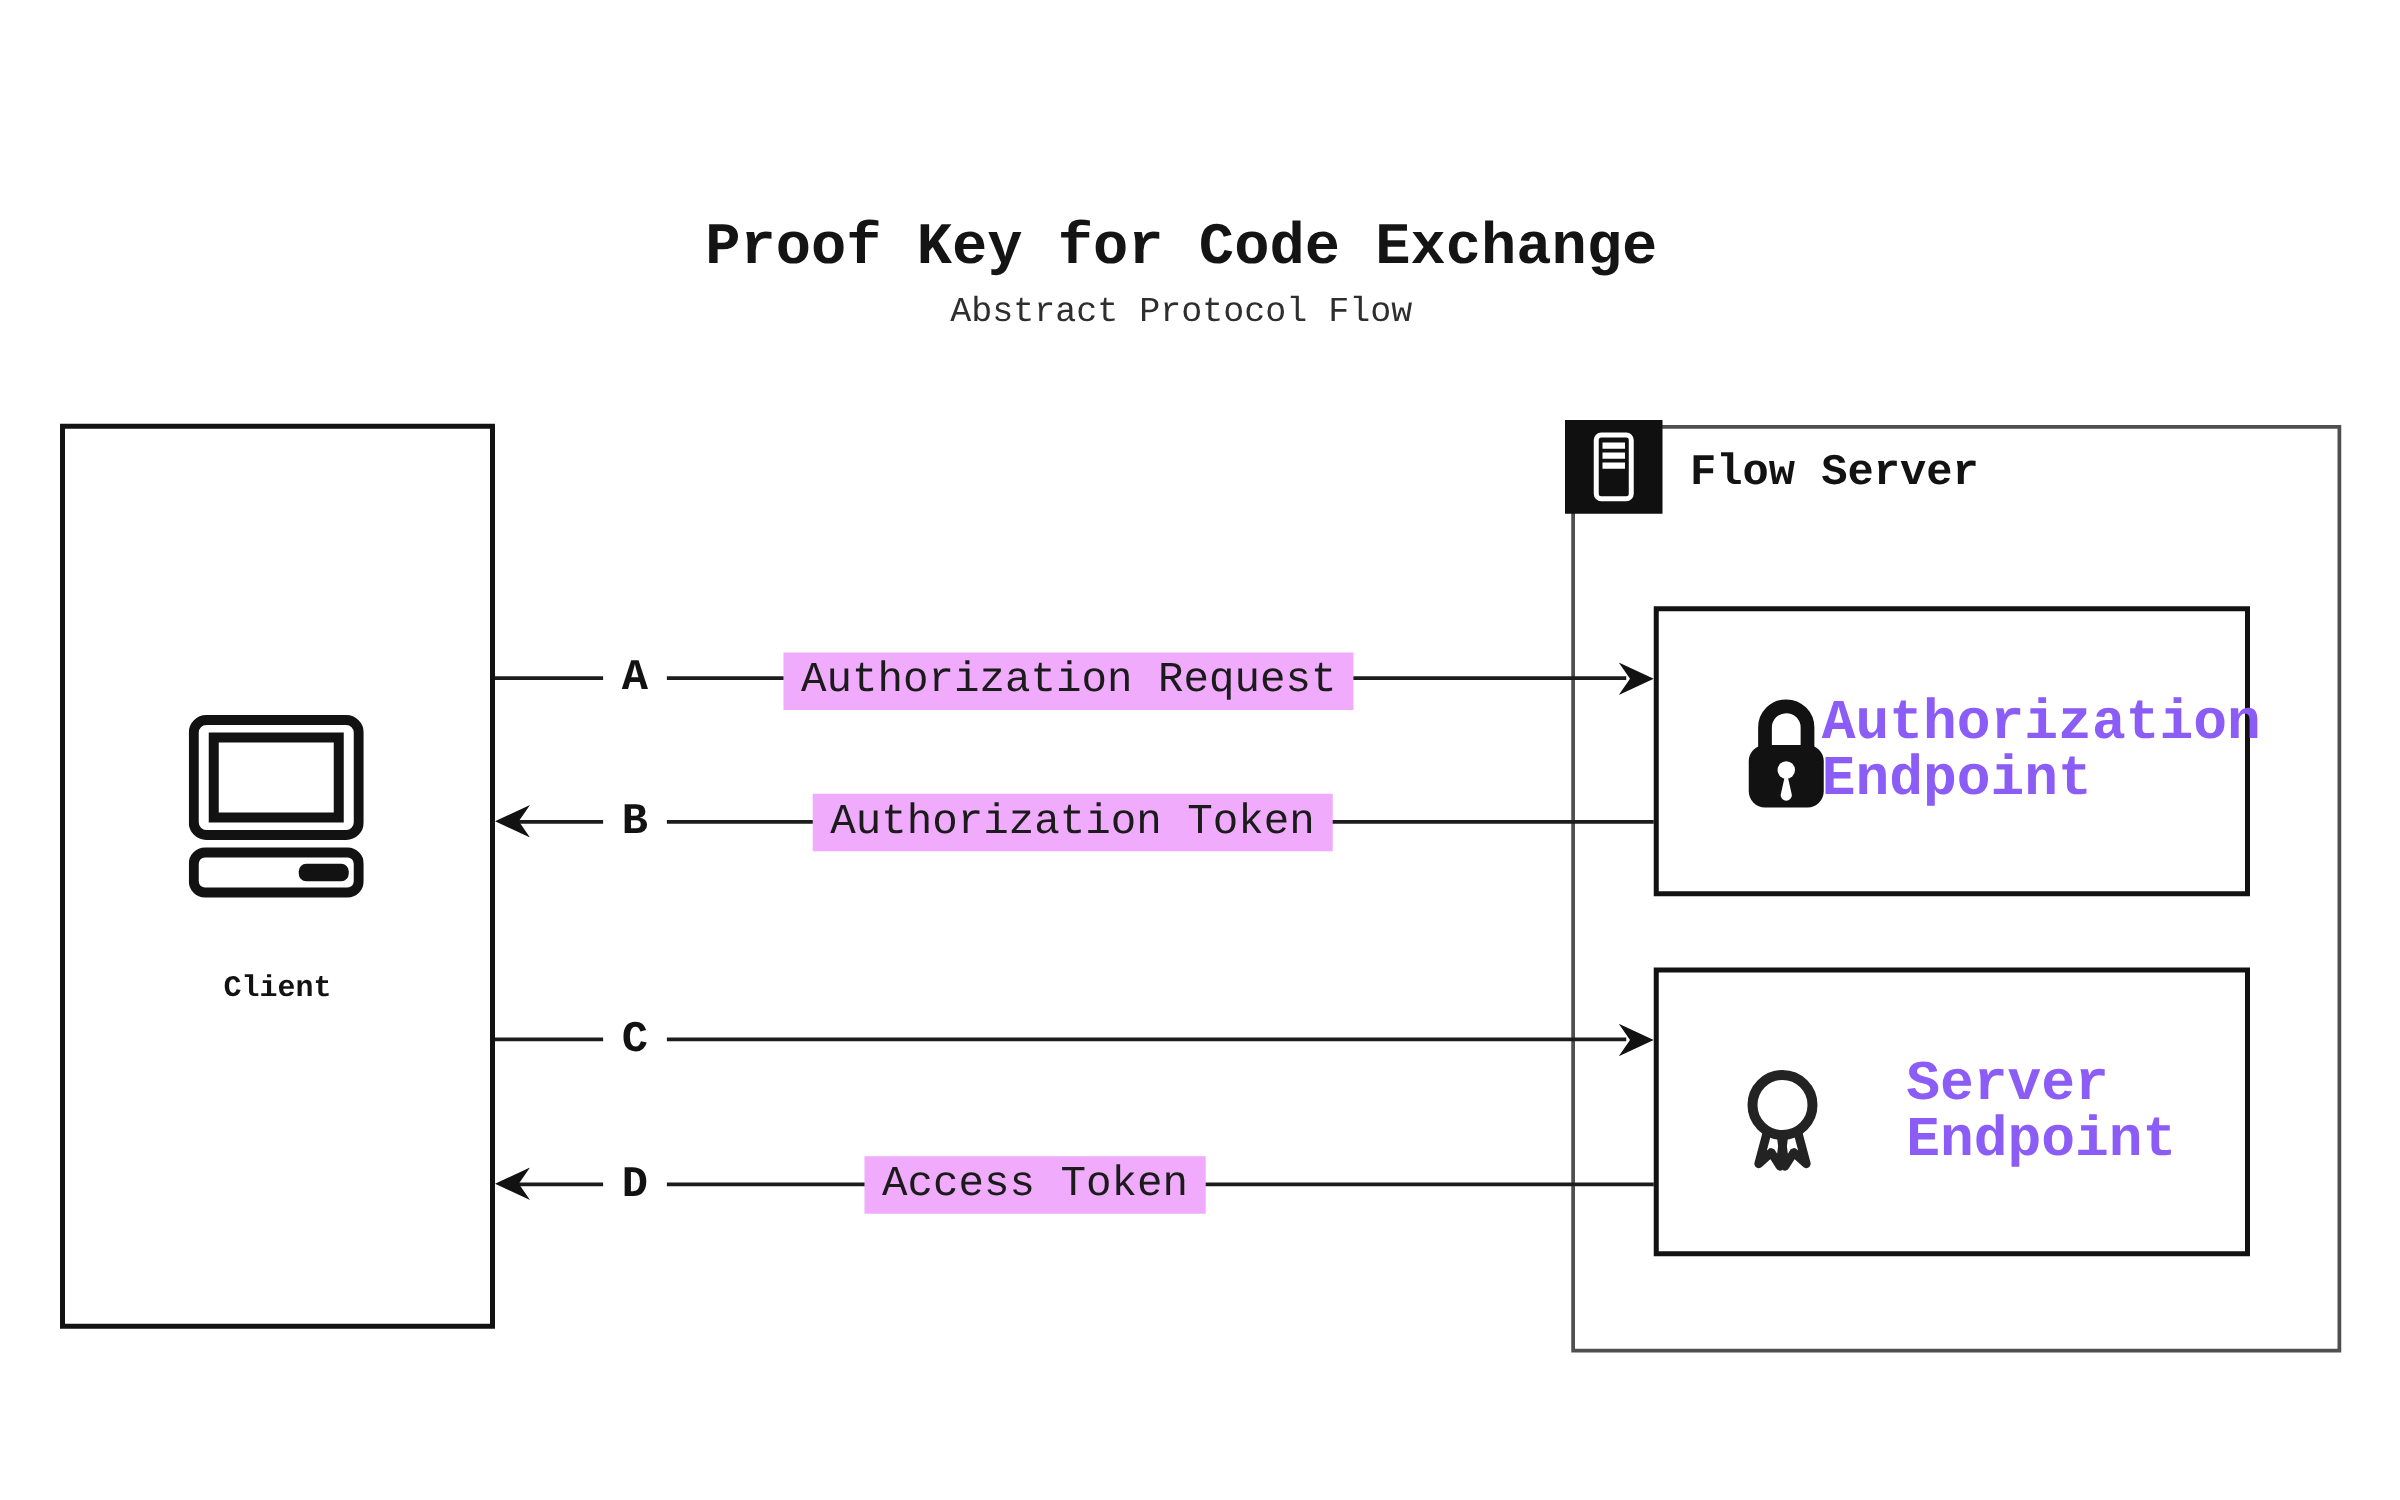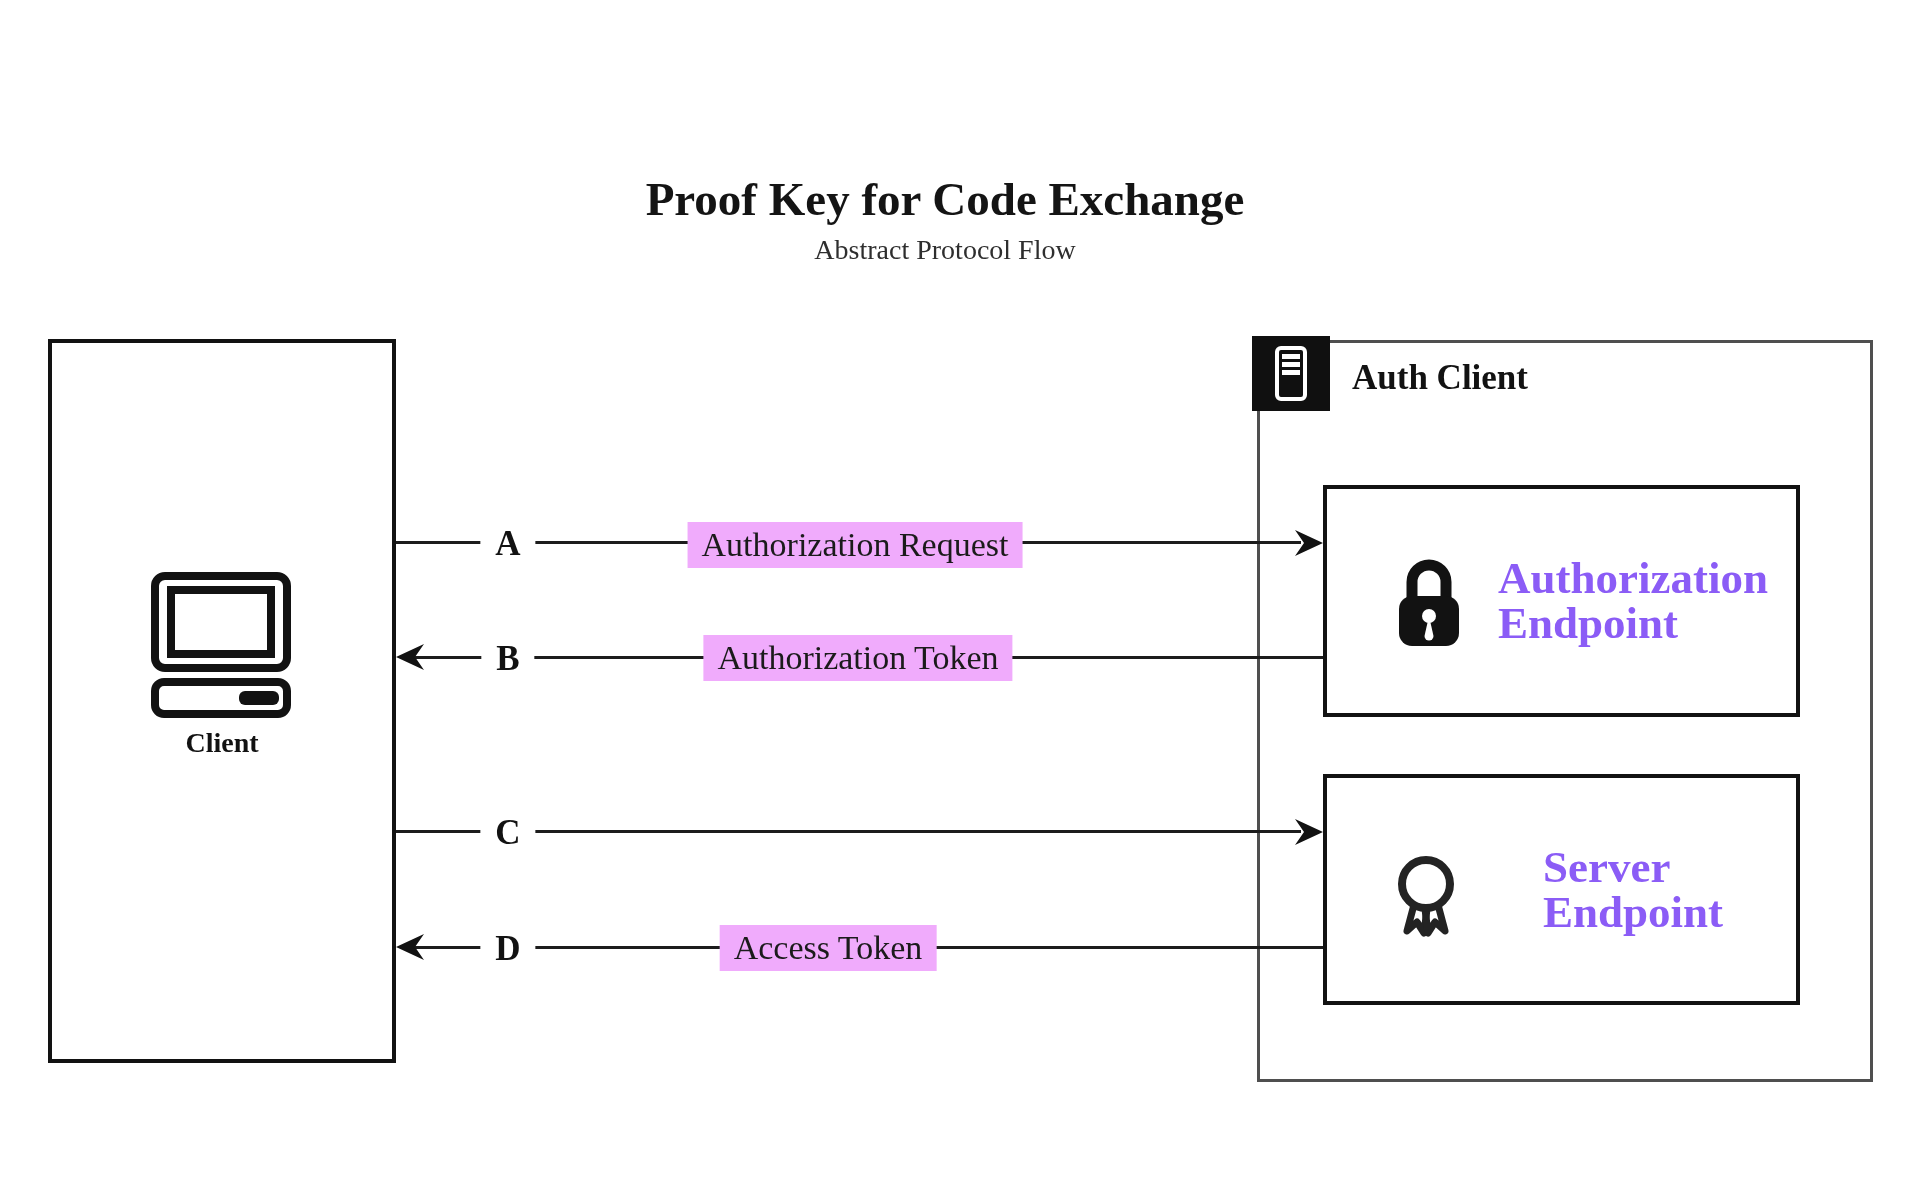--- a/index.html
+++ b/index.html
@@ -1,18 +1,18 @@
 <!DOCTYPE html>
 <html><head>
 <meta charset="utf-8">
 <style>
   html,body{margin:0;padding:0;background:#ffffff;}
   .stage{
     position:relative;width:1920px;height:1200px;background:#ffffff;overflow:hidden;
-    font-family:Liberation Serif, serif;color:#111;
+    font-family:Liberation Mono, monospace;color:#111;
   }
   .abs{position:absolute;}
   .ctr{transform:translate(-50%,-50%);}
   .ctry{transform:translateY(-50%);}
 
   .title{font-size:47px;font-weight:bold;letter-spacing:0;white-space:nowrap;color:#141414;}
   .subtitle{font-size:28px;color:#2e2e2e;white-space:nowrap;}
 
   .box{box-sizing:border-box;background:#ffffff;}
   .client-box{border:4px solid #121212;}
@@ -46,35 +46,35 @@
   <div class="abs box client-box" style="left:48px;top:339px;width:348px;height:724px;"></div>
 
   <div class="abs" style="left:151px;top:572px;">
     <svg width="140" height="148" viewBox="0 0 140 148">
       <rect x="4" y="4" width="132" height="92" rx="10" fill="#fff" stroke="#121212" stroke-width="8"></rect>
       <rect x="20" y="18" width="100" height="64" fill="#fff" stroke="#121212" stroke-width="8"></rect>
       <rect x="4" y="110" width="132" height="32" rx="9" fill="#fff" stroke="#121212" stroke-width="8"></rect>
       <rect x="88" y="119" width="40" height="14" rx="6" fill="#121212"></rect>
     </svg>
   </div>
-  <div class="abs ctr boxlabel" style="left:222px;top:743px;font-size:28px;">Client</div>
+  <div class="abs ctr boxlabel" style="left:222px;top:791px;font-size:24px;">Client</div>
 
   <div class="abs box server-box" style="left:1257px;top:340px;width:616px;height:742px;"></div>
 
   <div class="abs badge" style="left:1252px;top:336px;width:78px;height:75px;">
     <span>
       <svg width="34" height="57" viewBox="0 0 34 57">
         <rect x="3" y="3" width="28" height="51" rx="4" fill="none" stroke="#ffffff" stroke-width="4"></rect>
         <rect x="8" y="9" width="18" height="5" fill="#ffffff"></rect>
         <rect x="8" y="17" width="18" height="5" fill="#ffffff"></rect>
         <rect x="8" y="25" width="18" height="5" fill="#ffffff"></rect>
       </svg>
     </span>
   </div>
-  <div class="abs ctry boxlabel" style="left:1352px;top:378px;">Auth Client</div>
+  <div class="abs ctry boxlabel" style="left:1352px;top:378px;">Flow Server</div>
 
   <div class="abs box endpoint-box" style="left:1323px;top:485px;width:477px;height:232px;"></div>
   <div class="abs" style="left:1397px;top:556px;">
     <svg width="64" height="92" viewBox="0 0 64 92">
       <path d="M15 44 V26 a17 17 0 0 1 34 0 V44" fill="none" stroke="#121212" stroke-width="11"></path>
       <rect x="2" y="40" width="60" height="50" rx="13" fill="#121212"></rect>
       <circle cx="32" cy="60" r="7" fill="#ffffff"></circle>
       <path d="M32 60 L36.5 80 a4.5 4.5 0 0 1 -9 0 Z" fill="#ffffff"></path>
     </svg>
   </div>

